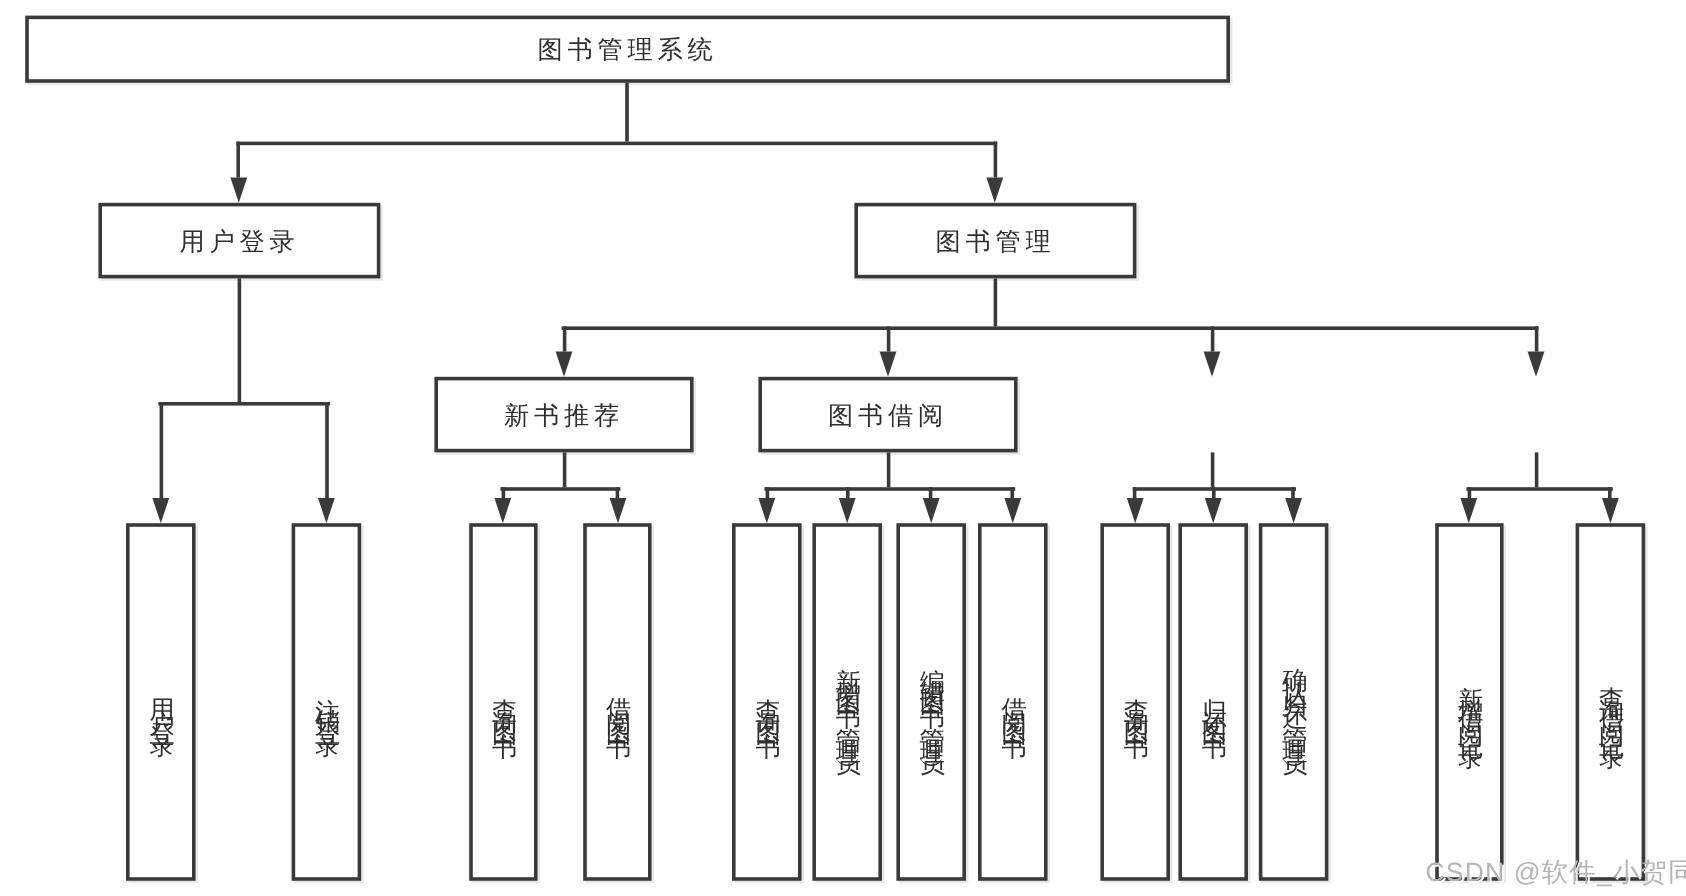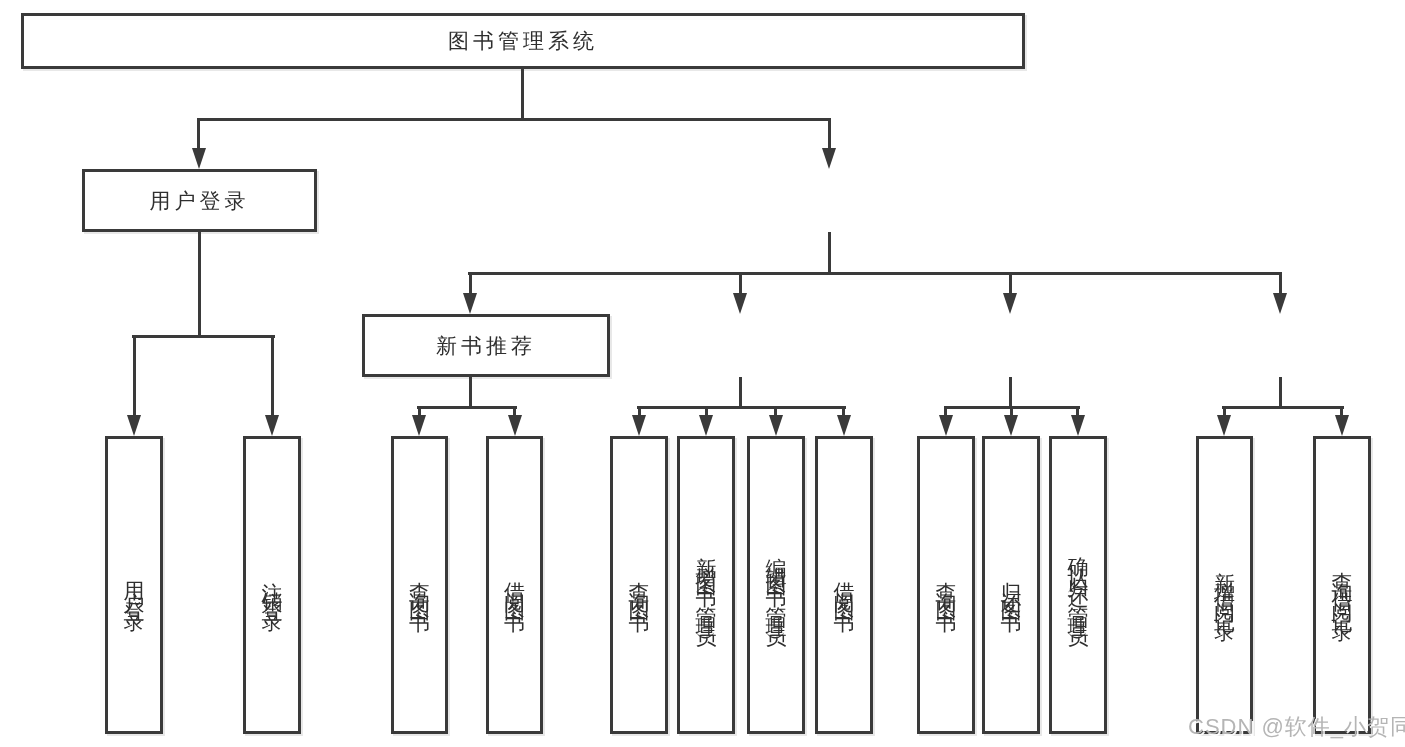--- a/index.html
+++ b/index.html
@@ -46,41 +46,47 @@
   <div class="line" style="left:521px;top:69px;width:3px;height:49px"></div>
   <div class="line" style="left:197px;top:118px;width:634px;height:3px"></div>
   <div class="line" style="left:197px;top:118px;width:3px;height:30px"></div>
   <div class="head" style="left:192px;top:148px"></div>
   <div class="line" style="left:828px;top:118px;width:3px;height:30px"></div>
   <div class="head" style="left:822px;top:148px"></div>
 
   <div class="box" style="left:82px;top:169px;width:235px;height:63px">
     <span class="hlabel">用户登录</span>
   </div>
+  <div class="box" style="left:712px;top:169px;width:235px;height:63px">
+    <span class="hlabel">图书管理</span>
+  </div>
 
   <div class="line" style="left:198px;top:232px;width:3px;height:103px"></div>
   <div class="line" style="left:132px;top:335px;width:143px;height:3px"></div>
   <div class="line" style="left:133px;top:335px;width:3px;height:80px"></div>
   <div class="head" style="left:127px;top:415px"></div>
   <div class="line" style="left:271px;top:335px;width:3px;height:80px"></div>
   <div class="head" style="left:265px;top:415px"></div>
 
   <div class="line" style="left:828px;top:232px;width:3px;height:40px"></div>
   <div class="line" style="left:468px;top:272px;width:814px;height:3px"></div>
   <div class="line" style="left:469px;top:272px;width:3px;height:21px"></div>
   <div class="head" style="left:463px;top:293px"></div>
   <div class="line" style="left:739px;top:272px;width:3px;height:21px"></div>
   <div class="head" style="left:733px;top:293px"></div>
   <div class="line" style="left:1009px;top:272px;width:3px;height:21px"></div>
   <div class="head" style="left:1003px;top:293px"></div>
   <div class="line" style="left:1279px;top:272px;width:3px;height:21px"></div>
   <div class="head" style="left:1273px;top:293px"></div>
 
-  <div class="box" style="left:362px;top:314px;width:248px;height:63px">
+  <div class="box" style="left:362px;top:314px;width:216px;height:63px">
     <span class="hlabel">新书推荐</span>
+  </div>
+  <div class="box" style="left:632px;top:314px;width:216px;height:63px">
+    <span class="hlabel">图书借阅</span>
   </div>
 
   <div class="line" style="left:469px;top:377px;width:3px;height:29px"></div>
   <div class="line" style="left:417px;top:406px;width:100px;height:3px"></div>
   <div class="line" style="left:418px;top:406px;width:3px;height:9px"></div>
   <div class="head" style="left:412px;top:415px"></div>
   <div class="line" style="left:513px;top:406px;width:3px;height:9px"></div>
   <div class="head" style="left:508px;top:415px"></div>
 
   <div class="line" style="left:739px;top:377px;width:3px;height:29px"></div>

